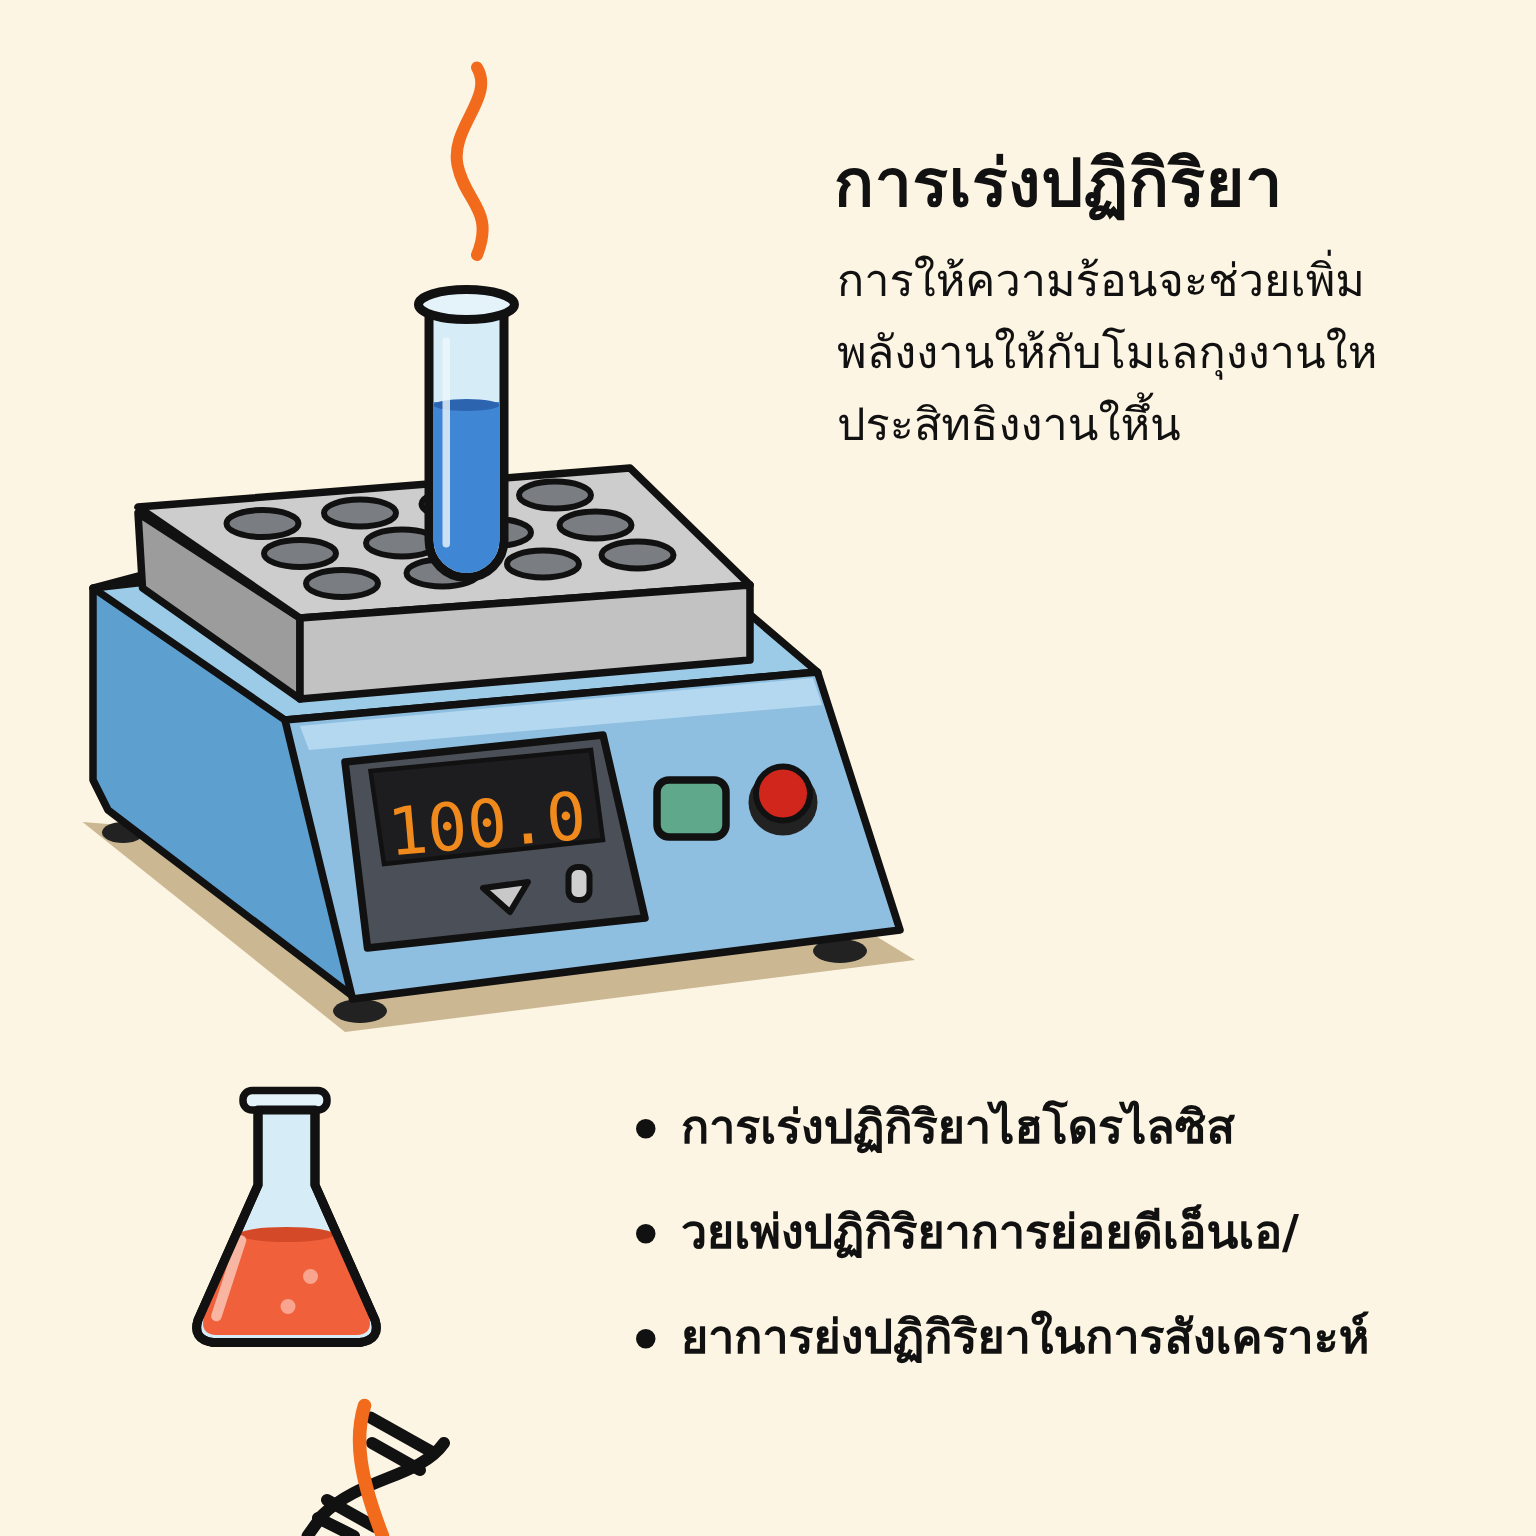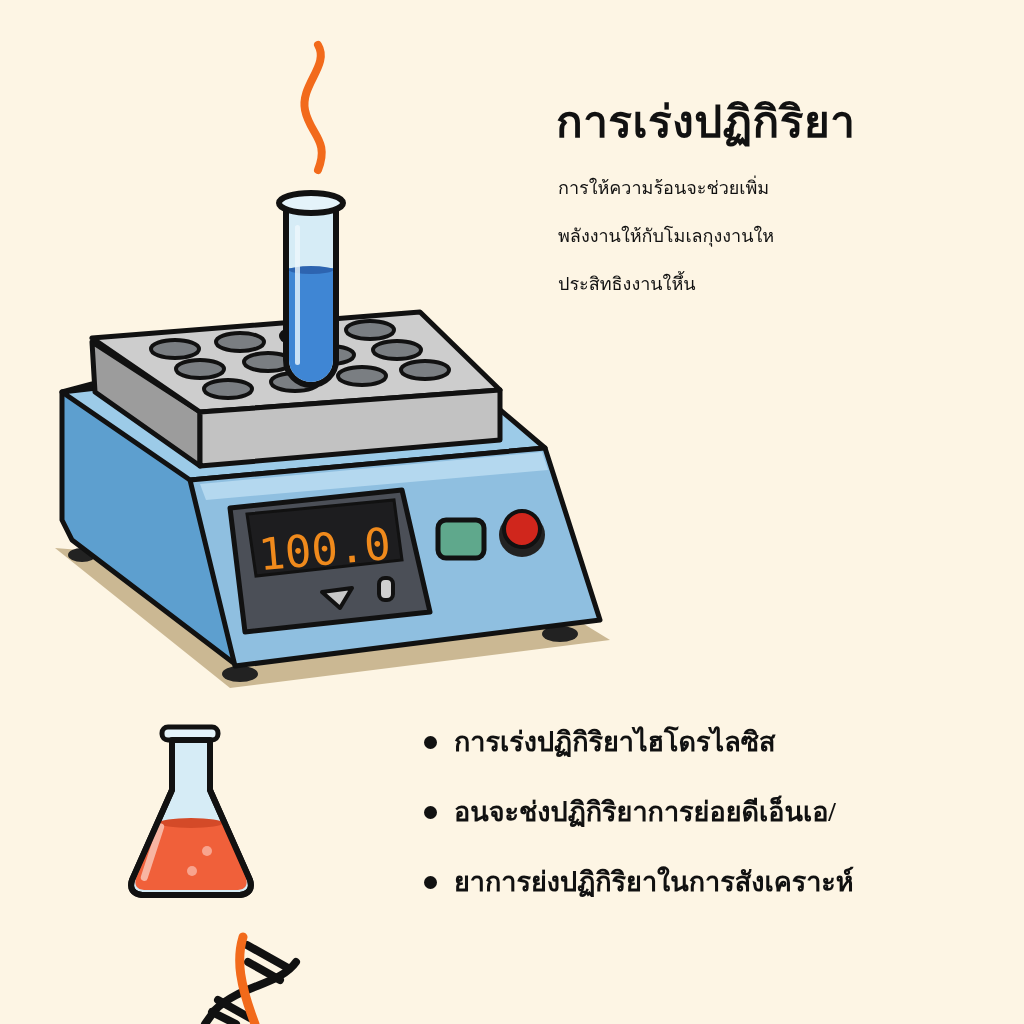--- a/index.html
+++ b/index.html
@@ -2,33 +2,33 @@
 <html><head>
 <meta charset="utf-8">
 <style>
   html, body { margin:0; padding:0; }
   body {
     width:1024px; height:1024px; overflow:hidden; position:relative;
     background:#fdf5e4;
     font-family:"DejaVu Sans", sans-serif;
     color:#111;
   }
-  .abs { position:absolute;font-family:Liberation Serif, serif; }
+  .abs { position:absolute; }
   .title {
     left:556px; top:86px; font-size:44px; font-weight:bold; letter-spacing:0.5px;
     margin:0; white-space:nowrap;
   }
   .desc {
-    left:558px; top:164px; width:420px; font-size:18px; line-height:48px; margin:0;
+    left:558px; top:164px; width:420px; font-size:30px; line-height:48px; margin:0;
   }
   .desc span { display:block; white-space:nowrap; }
   .bullets { left:422px; top:716px; margin:0; padding:0; list-style:none; width:600px; }
   .bullets li {
-    position:relative; padding-left:32px; font-size:27px; font-weight:bold;
-    line-height:52px; margin-bottom:18px;
+    position:relative; padding-left:32px; font-size:31px; font-weight:bold;
+    line-height:52px; margin-bottom:18px;margin-top:10px;
   }
   .bullets li .dot {
     position:absolute; left:2px; top:20px; width:13px; height:13px; border-radius:50%; background:#111;
   }
   .bullets li span.line { display:block; white-space:nowrap; }
   svg { position:absolute; overflow:visible; }
 </style>
 </head>
 <body>
 
@@ -116,19 +116,19 @@
   <path d="M243,937 C236,960 240,985 255,1024" fill="none" stroke="#f26a1b" stroke-width="9" stroke-linecap="round"></path>
 </svg>
 
 <ul class="abs bullets">
   <li>
     <span class="dot"></span>
     <span class="line">การเร่งปฏิกิริยาไฮโดรไลซิส</span>
   </li>
   <li>
     <span class="dot"></span>
-    <span class="line">อนจะช่งปฏิกิริยาการย่อยดีเอ็นเอ/</span>
+    <span class="line">วยเพ่งปฏิกิริยาการย่อยดีเอ็นเอ/</span>
   </li>
   <li>
     <span class="dot"></span>
     <span class="line">ยาการย่งปฏิกิริยาในการสังเคราะห์</span>
   </li>
 </ul>
 
 </body></html>

